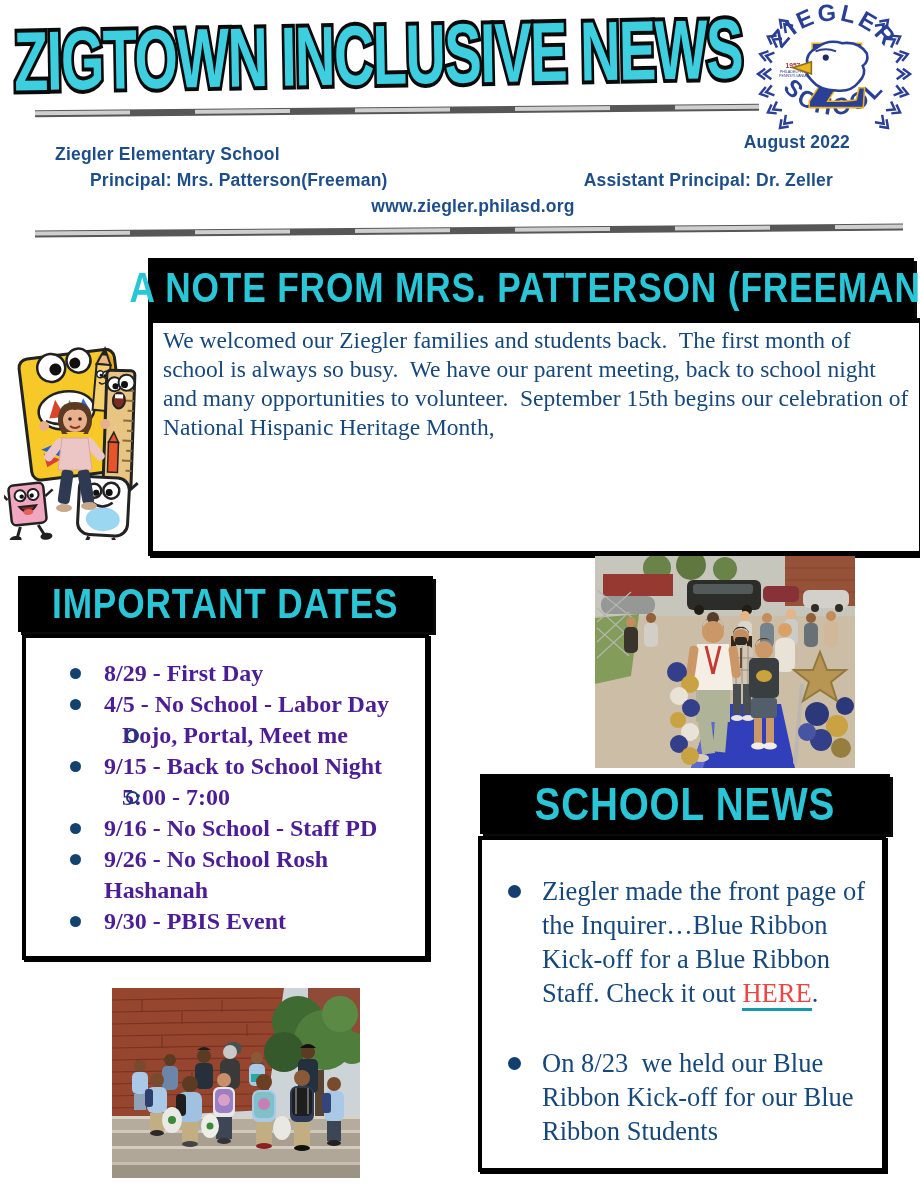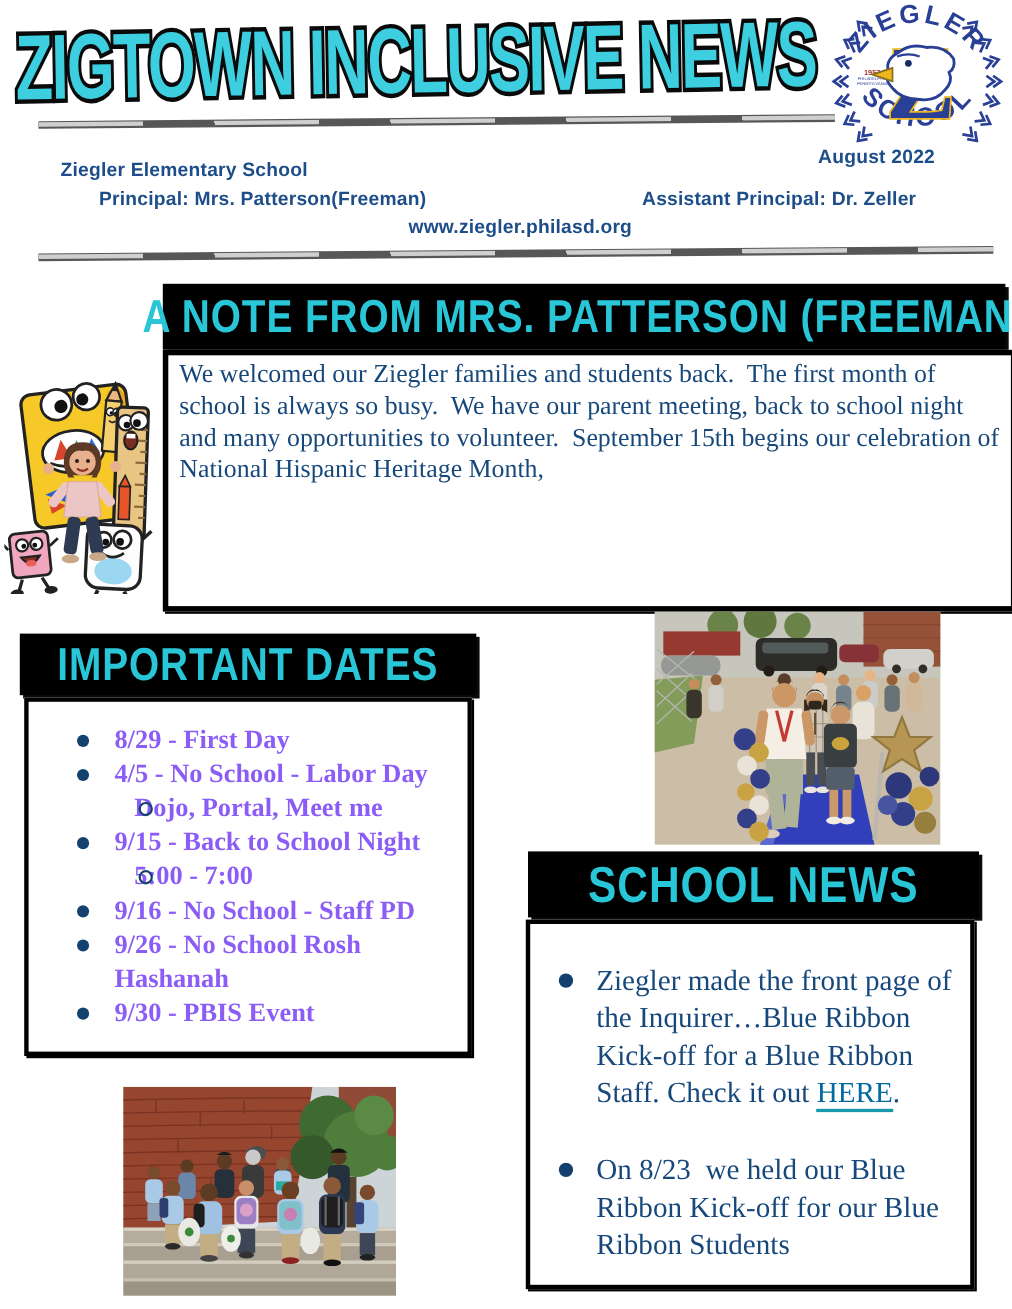--- a/index.html
+++ b/index.html
@@ -25,36 +25,36 @@
 
   .serif{font-family:"Liberation Serif",serif;color:#17487b;}
 
   
   #note-body{padding:3px 10px;overflow:hidden;border-width:5px;}
   #note-body p{margin:0;font-size:23.5px;line-height:29px;white-space:pre-wrap;}
 
   
   #dates-box ul{list-style:none;margin:0;padding:20px 14px 0 0;}
   #dates-box li{position:relative;font-weight:bold;font-size:24px;line-height:31px;
-          font-family:"Liberation Serif",serif;color:#8b5cf6;}
+          font-family:"Liberation Serif",serif;color:#4c1d95;}
   #dates-box li.l1{padding-left:78px;}
   #dates-box li.l1::before{content:"";position:absolute;left:44px;top:10px;width:11px;height:11px;
           border-radius:50%;background:#14426f;}
   #dates-box li.l2{padding-left:96px;}
   #dates-box li.l2::before{content:"";position:absolute;left:100px;top:9px;width:9px;height:9px;
           border-radius:50%;border:2.5px solid #14426f;background:transparent;}
 
   
   #news-box ul{list-style:none;margin:0;padding:34px 6px 0 0;}
   #news-box li{position:relative;padding-left:60px;margin-bottom:36px;
           font-family:"Liberation Serif",serif;color:#17487b;
           font-size:26.5px;line-height:34px;white-space:pre-wrap;}
   #news-box li::before{content:"";position:absolute;left:26px;top:11px;width:13px;height:13px;
           border-radius:50%;background:#123f6e;}
-  .link{color:#0369a1;border-bottom:3px solid #1798ad;cursor:pointer;text-align:center;}
+  .link{color:#ef4444;border-bottom:3px solid #1798ad;cursor:pointer;text-align:center;}
 </style>
 </head>
 <body>
 
 <svg class="abs" style="left:6px;top:4px;" width="748" height="100" viewBox="0 0 748 100">
   <text x="8" y="80" transform="rotate(-1 374 50)" style="font-family:'Liberation Sans',sans-serif;font-weight:bold;letter-spacing:-2px" font-size="84" fill="#3dcfe0" stroke="#0a0a0a" stroke-width="8" paint-order="stroke" textLength="728" lengthAdjust="spacingAndGlyphs">ZIGTOWN INCLUSIVE NEWS</text>
 </svg>
 
 <svg class="abs" style="left:750px;top:0px;" width="168" height="148" viewBox="0 0 160 144">
   <circle cx="80" cy="72" r="79" fill="#ffffff"></circle>

